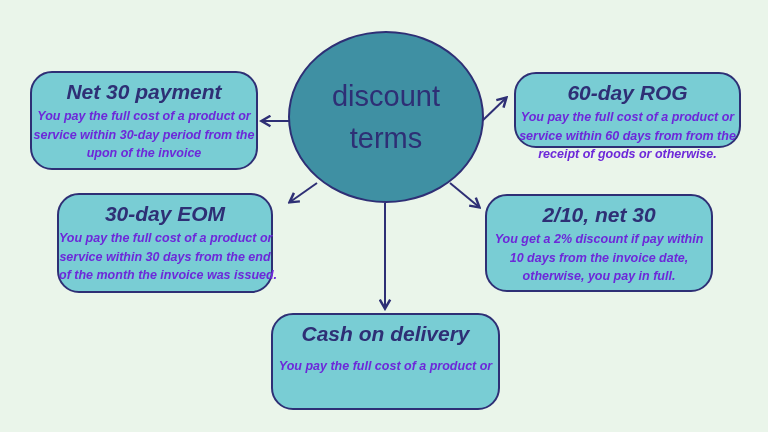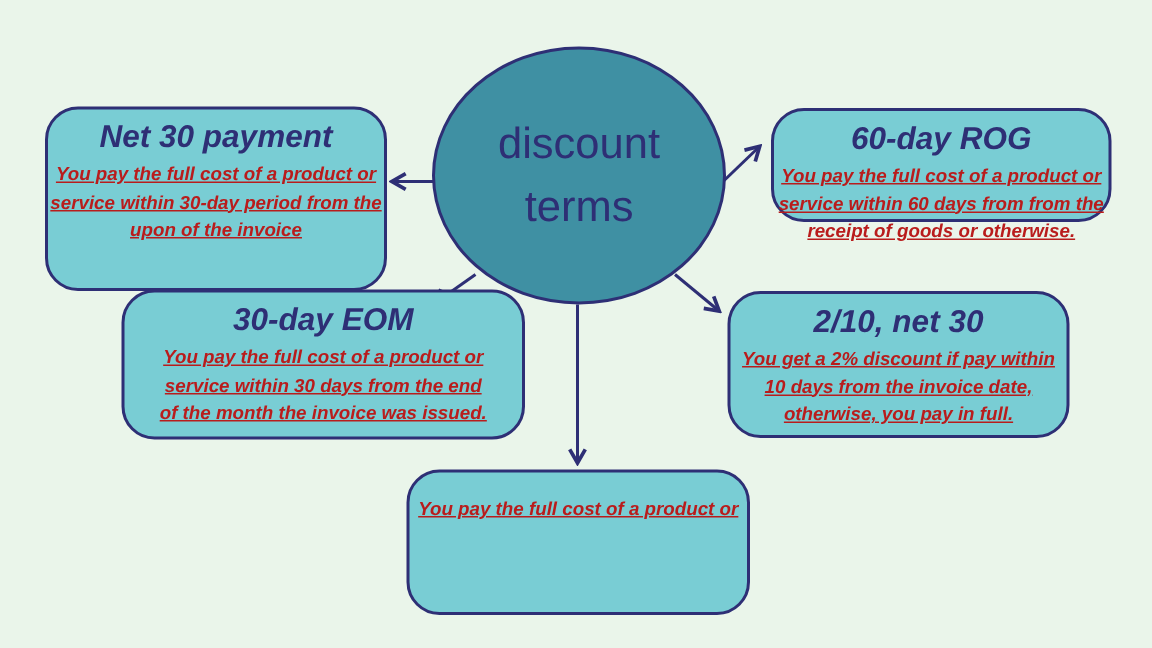--- a/index.html
+++ b/index.html
@@ -14,36 +14,36 @@
     background:#79cdd4;border:2.5px solid #2e2f75;border-radius:22px;
     text-align:center;padding-top:5px;
   }
   .node-title{
     font-style:italic;font-weight:bold;font-size:21px;line-height:27px;
     color:#2e2f75;white-space:nowrap;
   }
   .node-body{margin-top:2px;}
   .node-body div{
     font-style:italic;font-weight:bold;font-size:12.5px;line-height:18.5px;
-    color:#b91c1c;white-space:nowrap;text-decoration:underline;
+    color:#6d28d9;white-space:nowrap;
   }
   .node-body.wide-gap{margin-top:10px;}
   #center-circle{
     position:absolute;z-index:2;box-sizing:border-box;
     left:288px;top:31px;width:196px;height:172px;
     background:#3f90a3;border:2.5px solid #2e2f75;border-radius:50%;
     display:flex;flex-direction:column;align-items:center;justify-content:center;
   }
   #center-circle div{
     font-size:29px;line-height:42px;color:#2e2f75;white-space:nowrap;
   }
   
-  #node-net30{left:30px;top:71px;width:228px;height:123px;}
+  #node-net30{left:30px;top:71px;width:228px;height:99px;}
   #node-rog{left:514px;top:72px;width:227px;height:76px;}
-  #node-eom{left:57px;top:193px;width:269px;height:100px;margin-left:24px;}
+  #node-eom{left:57px;top:193px;width:216px;height:100px;}
   #node-210{left:485px;top:194px;width:228px;height:98px;}
   #node-cod{left:271px;top:313px;width:229px;height:97px;}
 </style>
 </head>
 <body>
 
 <div id="canvas">
 
   <svg id="arrow-layer" width="768" height="432" viewBox="0 0 768 432">
     <defs>
@@ -93,18 +93,19 @@
   <div class="node" id="node-210">
     <div class="node-title">2/10, net 30</div>
     <div class="node-body">
       <div>You get a 2% discount if pay within</div>
       <div>10 days from the invoice date,</div>
       <div>otherwise, you pay in full.</div>
     </div>
   </div>
 
   <div class="node" id="node-cod">
+    <div class="node-title">Cash on delivery</div>
     <div class="node-body wide-gap">
       <div>You pay the full cost of a product or</div>
     </div>
   </div>
 
 </div>
 
 </body></html>

